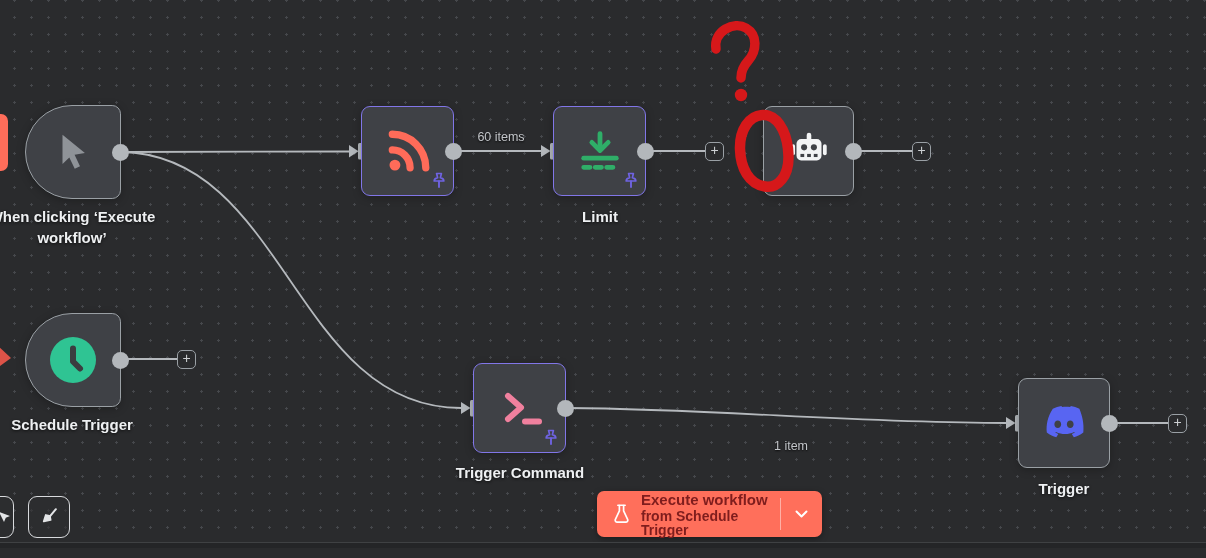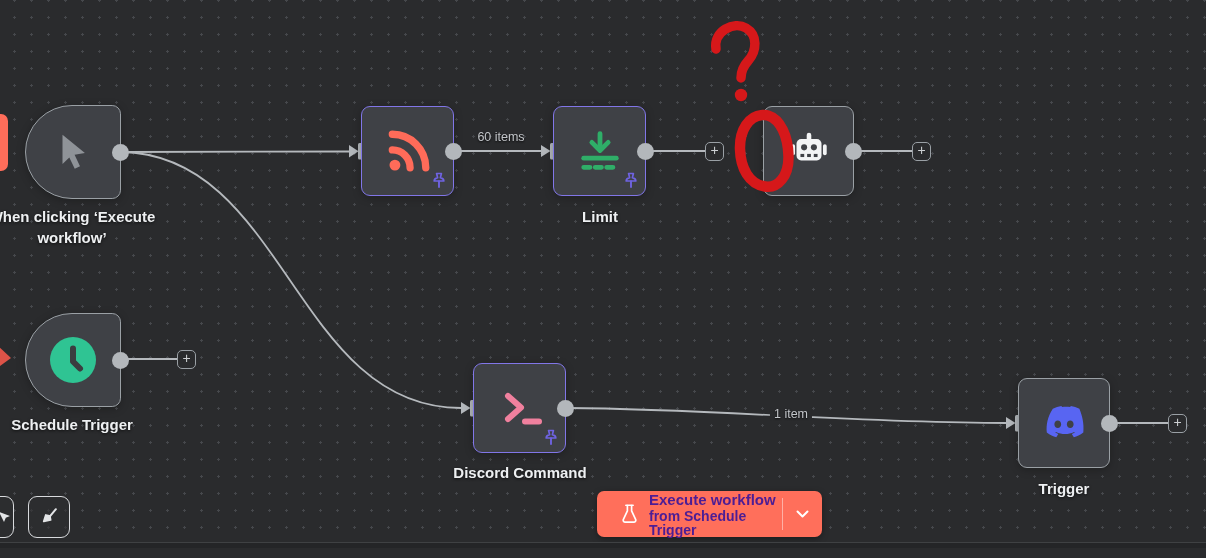--- a/index.html
+++ b/index.html
@@ -36,32 +36,32 @@
   .node-label {
     position:absolute; color:#eef0f2; font-size:15px; font-weight:700;
     text-align:center; line-height:21px; text-shadow:0 1px 3px rgba(0,0,0,.7);
     white-space:normal;
   }
 
   .edge-label {
     position:absolute; color:#c2c5c9; font-size:12.5px; font-weight:400;
     transform:translateX(-50%); text-shadow:0 1px 2px rgba(0,0,0,.8);
   }
-  .edge-label--bg { background:#2a2b2d; padding:0 4px; border-radius:2px; }
+  .edge-label--bg { background:#2a2b2d; padding:0 4px; border-radius:2px;margin-top:32px; }
 
   .plus-btn {
     position:absolute; width:19px; height:19px; border:1.6px solid #9aa0a5;
     border-radius:5px; background:#2a2b2d; color:#ced1d4; font-size:14px;
     line-height:15px; text-align:center; cursor:pointer; user-select:none;
   }
 
   .exec-btn {
     position:absolute; left:597px; top:491px; width:225px; height:46px;
     background:#ff6f5b; border-radius:7px; display:flex; align-items:center;
-    color:#4c1d95; cursor:pointer; box-shadow:0 2px 6px rgba(0,0,0,.35);padding-left:8px;
+    color:#7f1d1d; cursor:pointer; box-shadow:0 2px 6px rgba(0,0,0,.35);
   }
   .exec-btn .flask { margin-left:16px; flex:0 0 auto; }
   .exec-btn .txt { margin-left:11px; flex:1 1 auto; }
   .exec-btn .t1 { font-size:15px; font-weight:700; line-height:18px; }
   .exec-btn .t2 { font-size:14px; font-weight:700; line-height:14px; }
   .exec-btn .divider { width:1px; height:32px; background:rgba(255,255,255,.45); }
   .exec-btn .chev { width:44px; display:flex; align-items:center; justify-content:center; }
 
   .tool-btn {
     position:absolute; width:42px; height:42px; border:1.6px solid #d8dadd;
@@ -179,21 +179,21 @@
         <path d="M12 12 L25 23.5 L12 35"></path>
         <path d="M29 37.5 H43"></path>
       </g>
     </svg>
     <svg class="pin" viewBox="0 0 14 17">
       <path d="M4.6 1.5 h4.8 l-1 4.1 c2.3 .6 3.4 1.9 3.4 3.4 H2.2 c0-1.5 1.1-2.8 3.4-3.4 Z" fill="none" stroke="#6f63e2" stroke-width="1.7" stroke-linejoin="round"></path>
       <path d="M7 9.2 V15" stroke="#6f63e2" stroke-width="1.9" stroke-linecap="round"></path>
     </svg>
     <div class="out-dot"></div>
   </div>
-  <div class="node-label" style="left:420px; top:462px; width:200px;">Discord Command</div>
+  <div class="node-label" style="left:420px; top:462px; width:200px;">Trigger Command</div>
 
   <div class="node" style="left:1018px; top:378px; width:92px; height:90px;">
     <svg width="48" height="38" viewBox="0 0 45 36">
       <path fill-rule="evenodd" fill="#5865f2" d="M37.1 4.4 C34.5 3.2 31.8 2.4 28.9 1.9 l-0.5 1 c-2.6-.4-5.2-.4-7.8 0 l-0.5-1 C17.2 2.4 14.5 3.2 11.9 4.4 6.9 12.1 5.5 19.6 6.2 27 c3.1 2.3 6.1 3.7 9 4.6 l1.9-3.1 c-1-.4-2-.9-2.9-1.4 l0.7-.6 c5.6 2.6 11.7 2.6 17.2 0 l0.7 .6 c-0.9 .6-1.9 1.1-2.9 1.4 l1.9 3.1 c2.9-.9 5.9-2.3 9-4.6 C41.7 18.4 39.8 11 37.1 4.4 Z M16.6 22.8 c-1.8 0-3.2-1.6-3.2-3.6 s1.4-3.6 3.2-3.6 s3.2 1.6 3.2 3.6 S18.4 22.8 16.6 22.8 Z M28.4 22.8 c-1.8 0-3.2-1.6-3.2-3.6 s1.4-3.6 3.2-3.6 s3.2 1.6 3.2 3.6 S30.2 22.8 28.4 22.8 Z"></path>
     </svg>
     <div class="out-dot"></div>
   </div>
   <div class="node-label" style="left:964px; top:478px; width:200px;">Trigger</div>
 
   <div class="plus-btn" style="left:705px; top:141.5px;">+</div>

